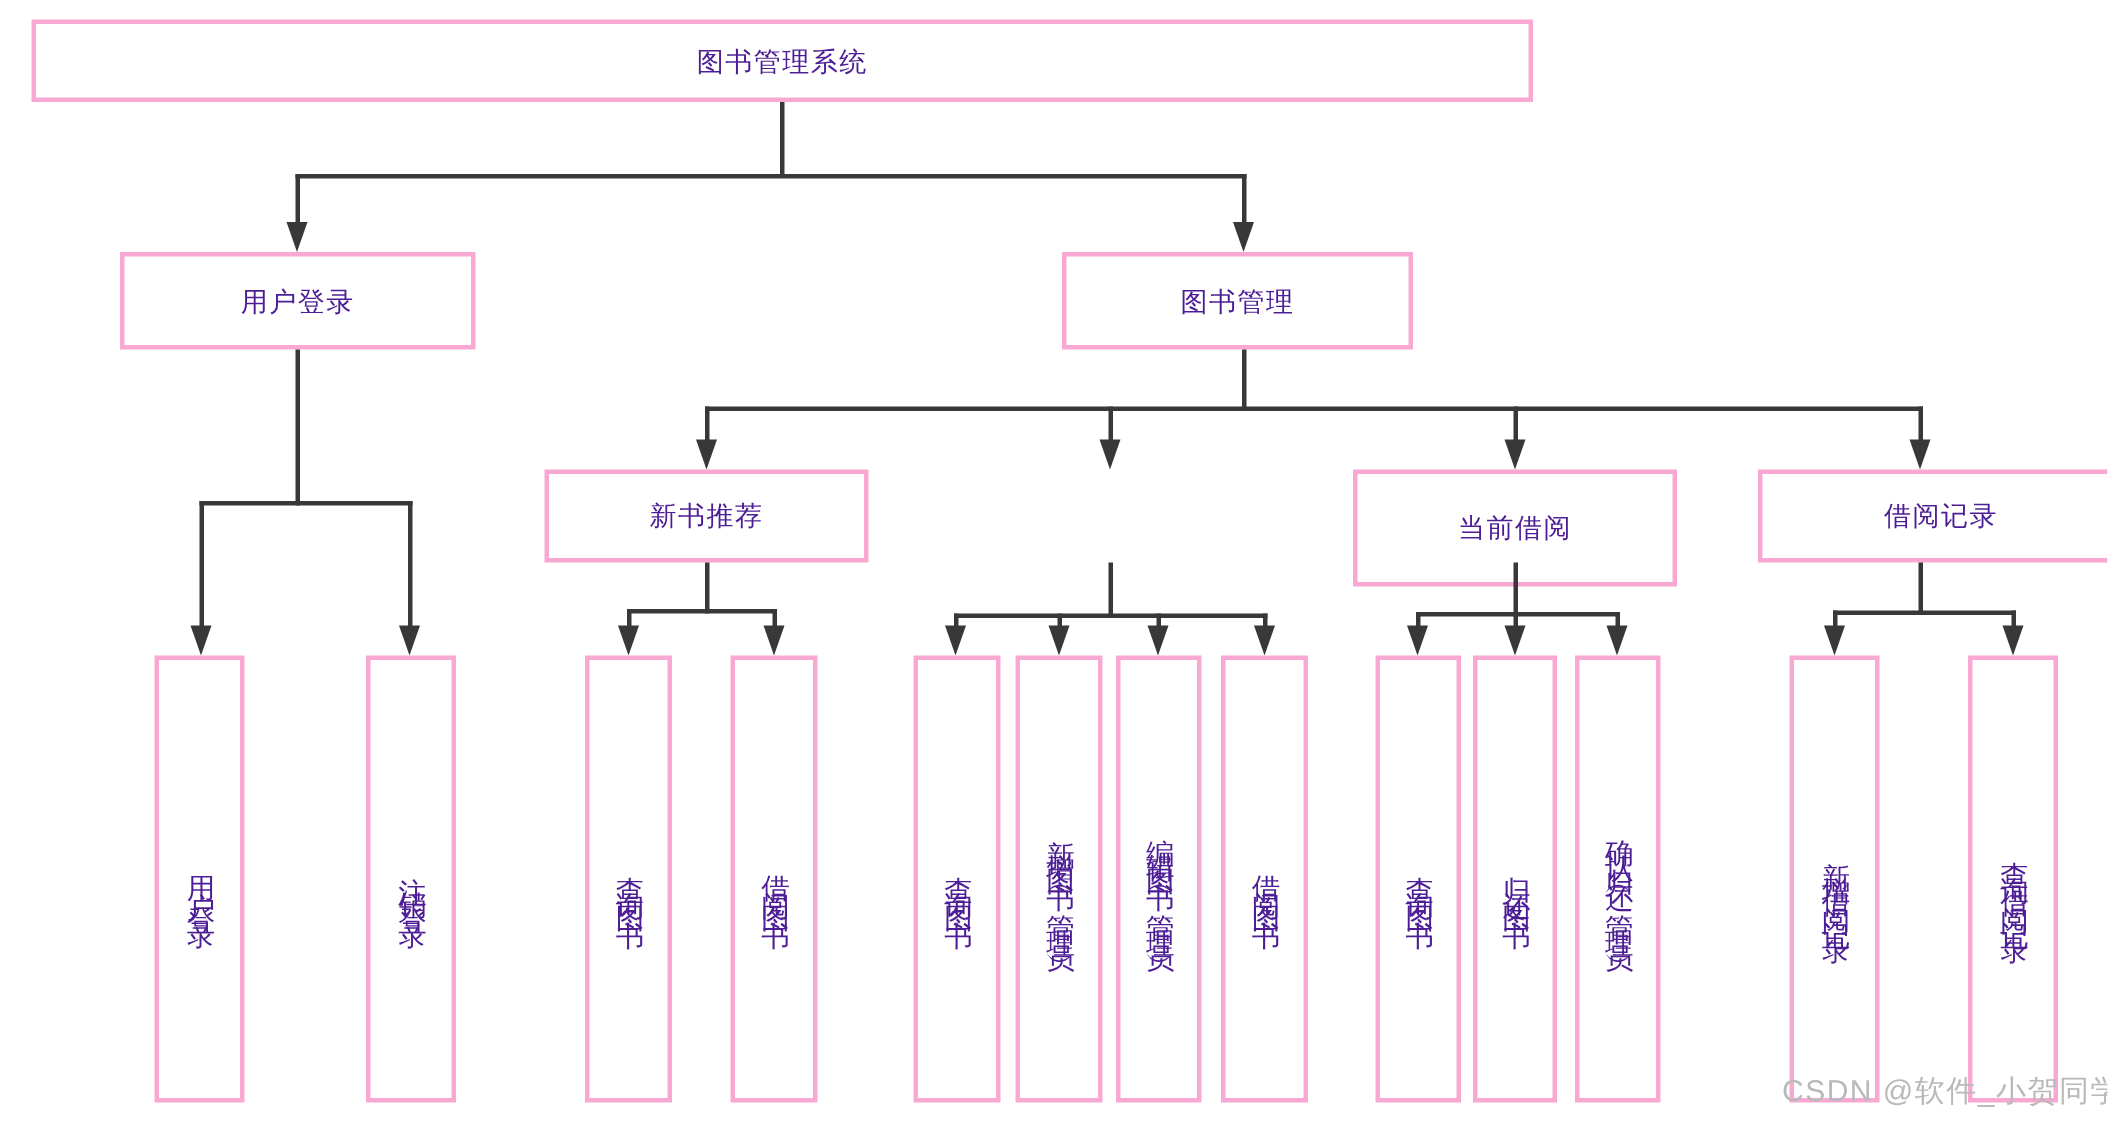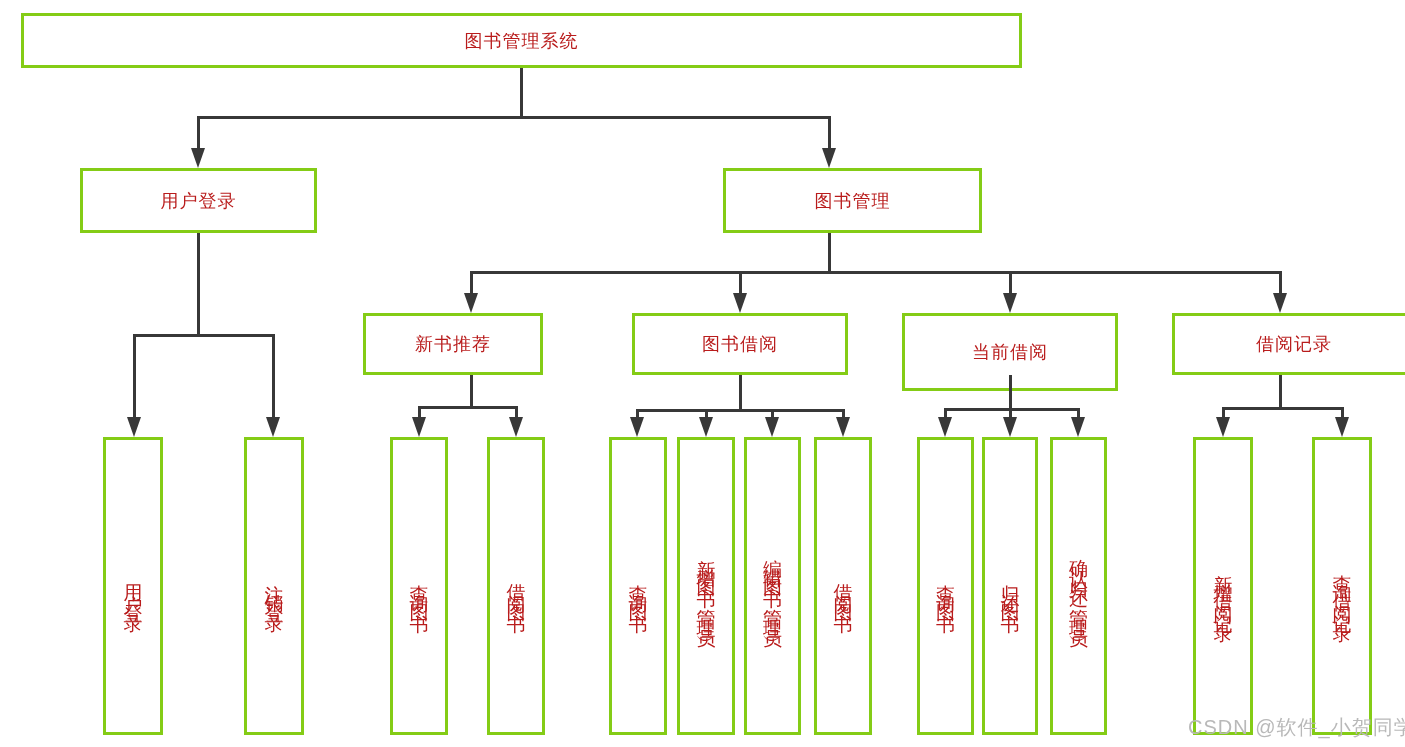--- a/index.html
+++ b/index.html
@@ -6,23 +6,23 @@
   #canvas{
     position:relative;
     width:1405px;height:747px;
     background:#ffffff;
     font-family:"Liberation Sans","DejaVu Sans",sans-serif;
     overflow:hidden;
   }
   .bx{
     position:absolute;
     box-sizing:border-box;
-    border:3px solid #84cc16;
+    border:3px solid #f9a8d4;
     background:#ffffff;
-    color:#b91c1c;
+    color:#4c1d95;
     display:flex;
     align-items:center;
     justify-content:center;
     font-size:18px;
     letter-spacing:1px;
   }
   .v{
     writing-mode:vertical-rl;
     text-orientation:mixed;
     font-size:19px;
@@ -54,42 +54,41 @@
   <div class="bx" style="left:21px;top:13px;width:1001px;height:55px">图书管理系统</div>
 
   <div class="ln" style="left:520px;top:68px;width:3px;height:50px"></div>
   <div class="ln" style="left:197px;top:116px;width:634px;height:3px"></div>
   <div class="ln" style="left:197px;top:116px;width:3px;height:34px"></div>
   <div class="ar" style="left:191px;top:148px"></div>
   <div class="ln" style="left:828px;top:116px;width:3px;height:34px"></div>
   <div class="ar" style="left:822px;top:148px"></div>
 
   <div class="bx" style="left:80px;top:168px;width:237px;height:65px">用户登录</div>
-  <div class="bx" style="left:723px;top:168px;width:259px;height:65px">图书管理</div>
+  <div class="bx" style="left:708px;top:168px;width:234px;height:65px">图书管理</div>
 
   <div class="ln" style="left:197px;top:233px;width:3px;height:104px"></div>
   <div class="ln" style="left:133px;top:334px;width:142px;height:3px"></div>
   <div class="ln" style="left:133px;top:334px;width:3px;height:84px"></div>
   <div class="ar" style="left:127px;top:417px"></div>
   <div class="ln" style="left:272px;top:334px;width:3px;height:84px"></div>
   <div class="ar" style="left:266px;top:417px"></div>
 
   <div class="ln" style="left:828px;top:233px;width:3px;height:41px"></div>
   <div class="ln" style="left:470px;top:271px;width:812px;height:3px"></div>
   <div class="ln" style="left:470px;top:271px;width:3px;height:26px"></div>
   <div class="ar" style="left:464px;top:293px"></div>
   <div class="ln" style="left:739px;top:271px;width:3px;height:26px"></div>
   <div class="ar" style="left:733px;top:293px"></div>
   <div class="ln" style="left:1009px;top:271px;width:3px;height:26px"></div>
   <div class="ar" style="left:1003px;top:293px"></div>
   <div class="ln" style="left:1279px;top:271px;width:3px;height:26px"></div>
   <div class="ar" style="left:1273px;top:293px"></div>
 
-  <div class="bx" style="left:363px;top:313px;width:180px;height:62px">新书推荐</div>
-  <div class="bx" style="left:632px;top:313px;width:216px;height:62px">图书借阅</div>
+  <div class="bx" style="left:363px;top:313px;width:216px;height:62px">新书推荐</div>
   <div class="bx" style="left:902px;top:313px;width:216px;height:78px">当前借阅</div>
   <div class="bx" style="left:1172px;top:313px;width:244px;height:62px">借阅记录</div>
 
   <div class="ln" style="left:470px;top:375px;width:3px;height:34px"></div>
   <div class="ln" style="left:418px;top:406px;width:100px;height:3px"></div>
   <div class="ln" style="left:418px;top:406px;width:3px;height:13px"></div>
   <div class="ar" style="left:412px;top:417px"></div>
   <div class="ln" style="left:515px;top:406px;width:3px;height:13px"></div>
   <div class="ar" style="left:509px;top:417px"></div>
 

